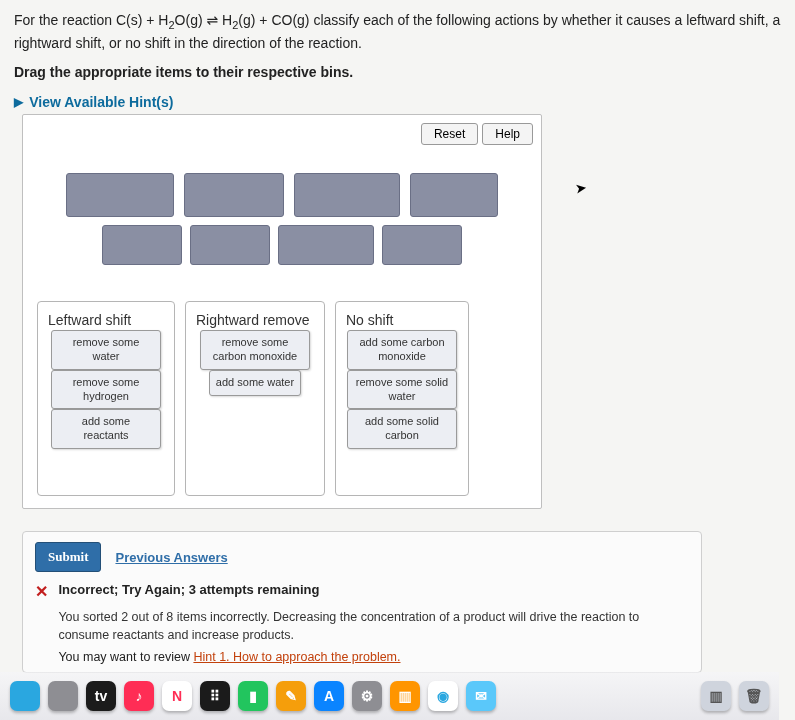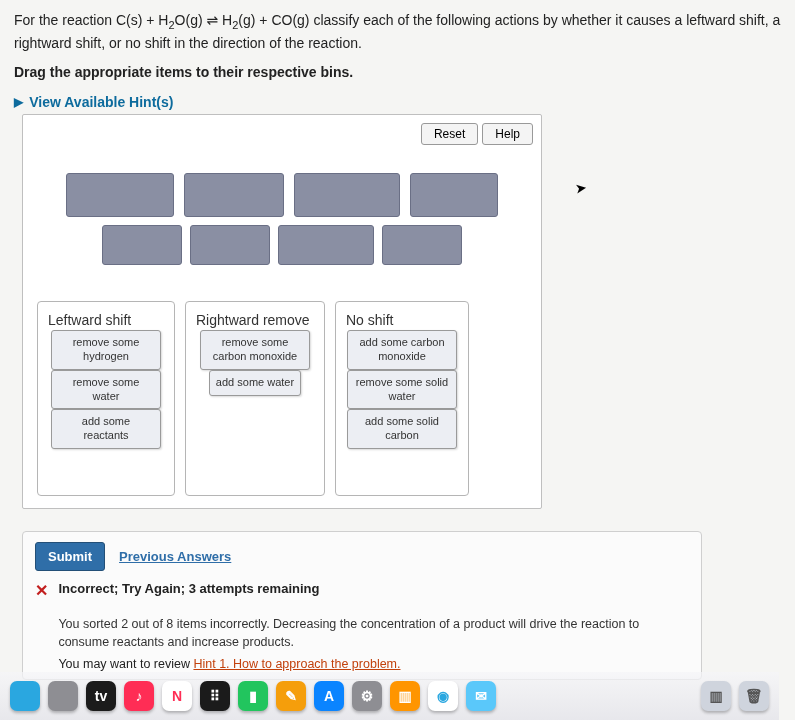--- a/index.html
+++ b/index.html
@@ -92,26 +92,27 @@
   .fb-top { display: flex; align-items: center; gap: 14px; margin-bottom: 10px; }
   .submit-btn {
     background: #2f6ea8;
     color: #fff;
     border: 1px solid #234f77;
     padding: 6px 12px;
     font-size: 13px;
     font-weight: bold;
     border-radius: 3px;
     cursor: pointer;
+    font-family: Liberation Serif, serif;
   }
   .prev-link { color: #2f6ea8; text-decoration: underline; font-size: 13px; font-weight: bold; cursor: pointer; }
   .fb-body { display: flex; gap: 10px; align-items: flex-start; font-size: 13px; }
   .fb-x { color: #c21f1f; font-weight: bold; font-size: 16px; }
   .fb-text .line1 { font-weight: bold; }
-  .fb-text .line2 { font-size: 12.5px; color: #333; margin-top: 20px; line-height: 1.4; }
+  .fb-text .line2 { font-size: 12.5px; color: #333; margin-top: 12px; line-height: 1.4; }
   .fb-text .line3 { font-size: 12.5px; margin-top: 6px; }
   .hint-link { color: #c2410c; text-decoration: underline; cursor: pointer; }
 
   .dock {
     position: absolute;
     bottom: 0; left: 0; right: 16px;
     height: 48px;
     background: linear-gradient(to top, rgba(230,230,235,.9), rgba(245,245,248,.7));
     display: flex;
     align-items: center;
@@ -170,22 +171,22 @@
         <div class="src-tile t5"></div>
         <div class="src-tile t6"></div>
         <div class="src-tile t7"></div>
         <div class="src-tile t8"></div>
       </div>
     </div>
 
     <div class="bins">
       <div class="bin bin1">
         <div class="bin-title">Leftward shift</div>
+        <div class="chip">remove some water</div>
         <div class="chip">remove some hydrogen</div>
-        <div class="chip">remove some water</div>
         <div class="chip">add some reactants</div>
       </div>
       <div class="bin bin2">
         <div class="bin-title">Rightward remove</div>
         <div class="chip">remove some carbon monoxide</div>
         <div class="chip">add some water</div>
       </div>
       <div class="bin bin3">
         <div class="bin-title">No shift</div>
         <div class="chip">add some carbon monoxide</div>

